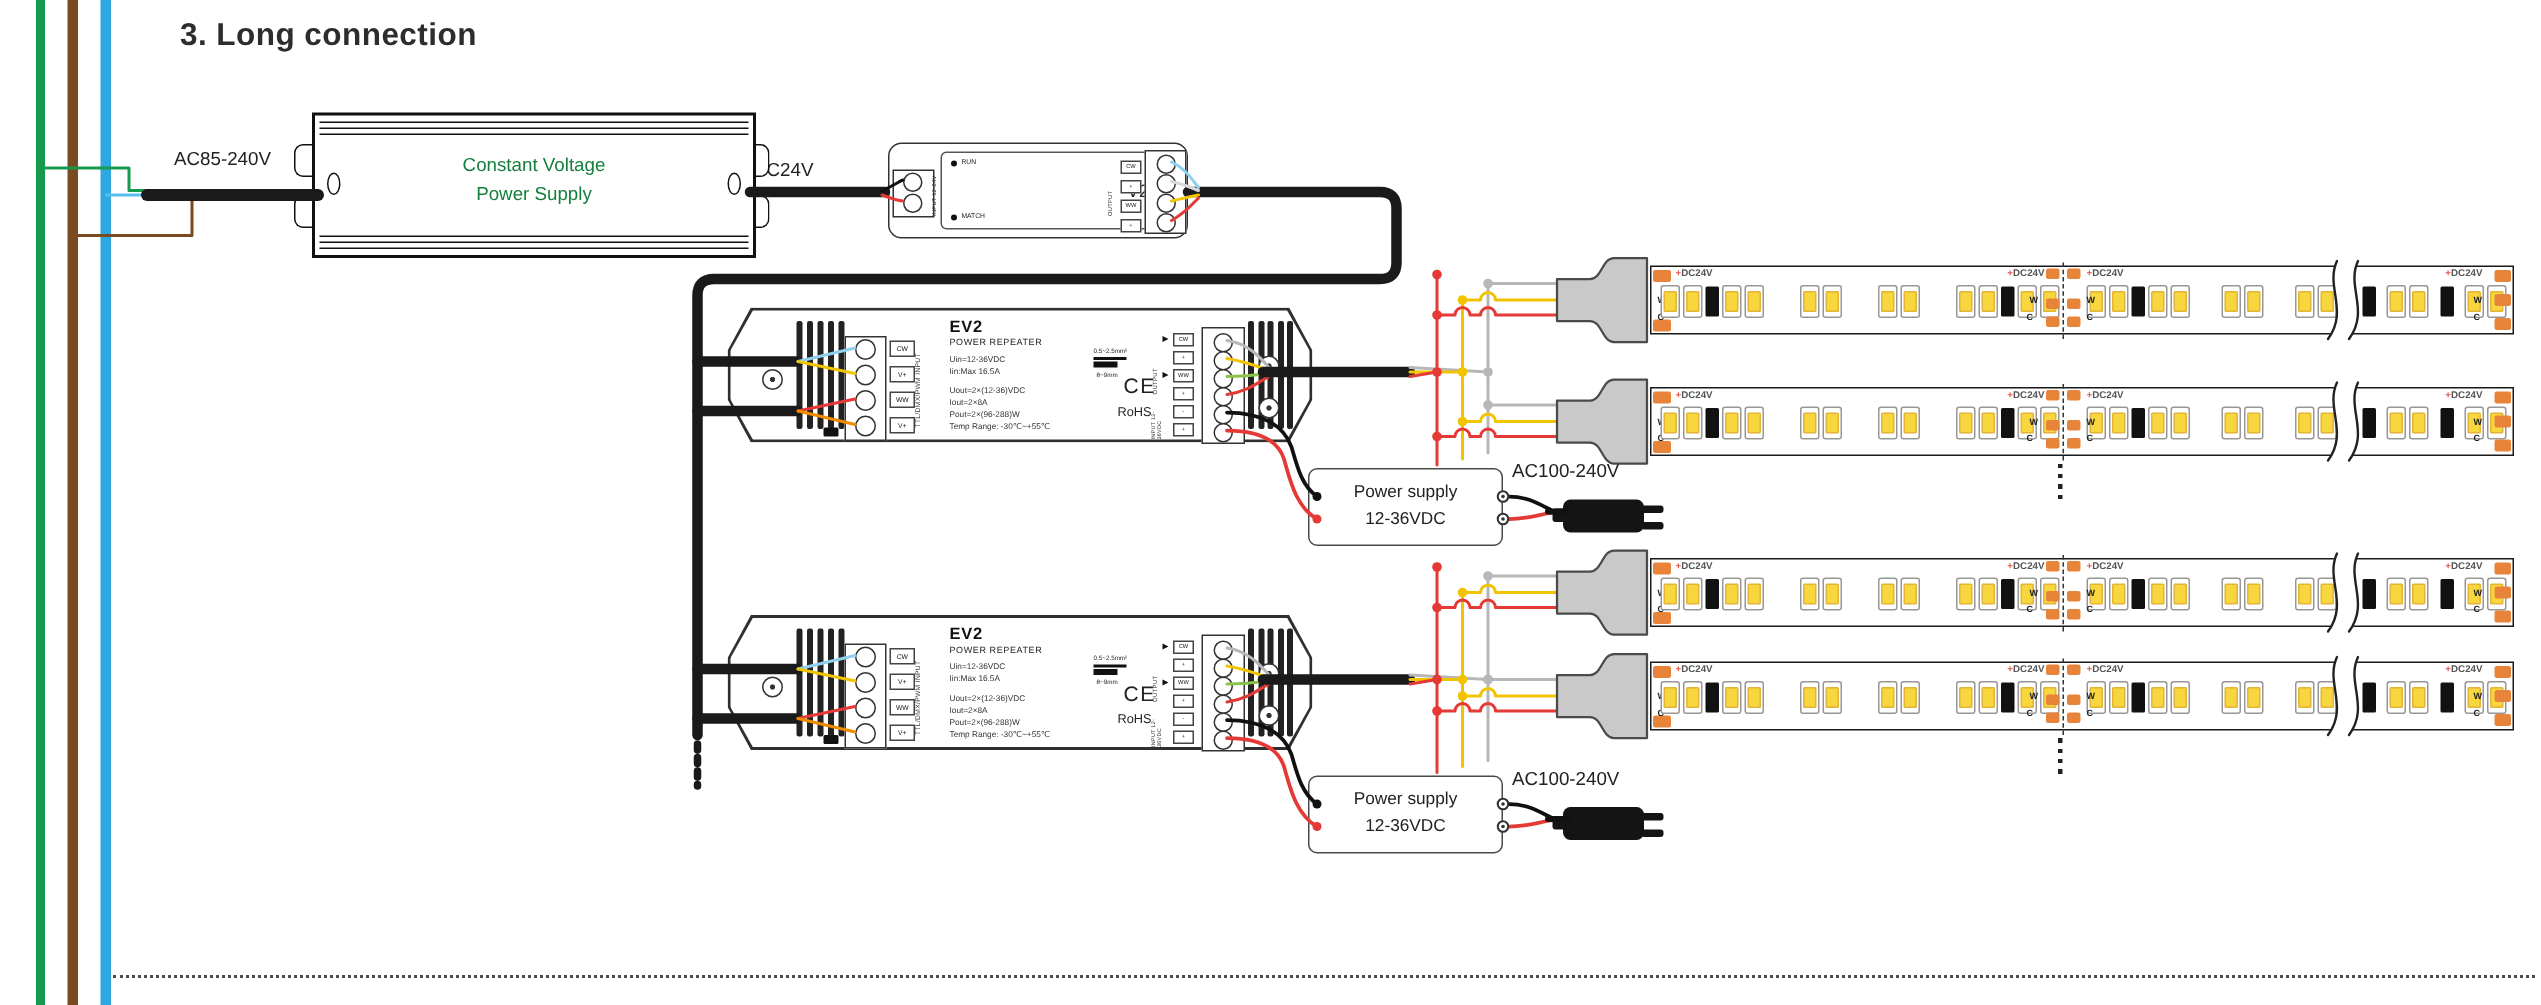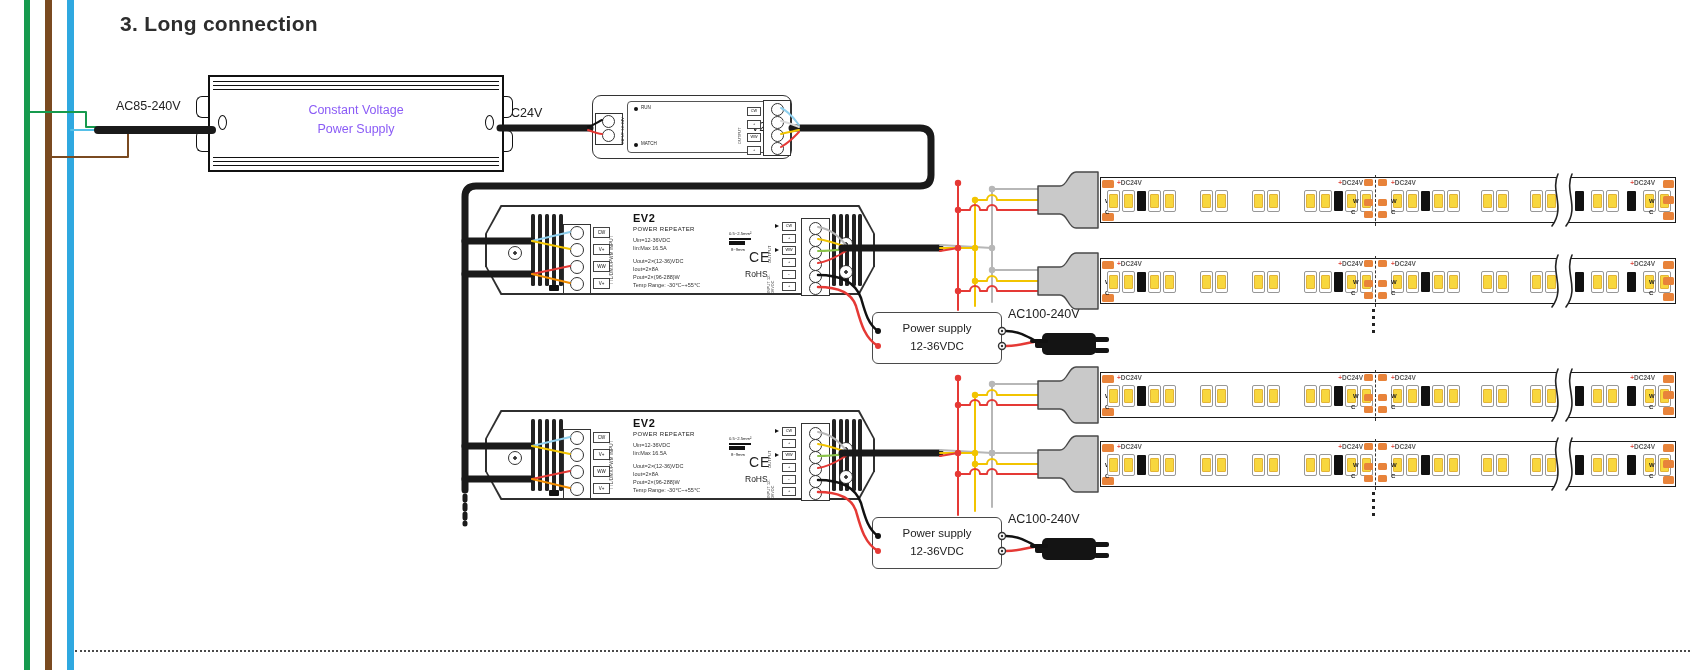--- a/index.html
+++ b/index.html
@@ -4,21 +4,21 @@
 <style>
   html,body{margin:0;padding:0;background:#fff;font-family:"Liberation Sans","DejaVu Sans",sans-serif;}
   .canvas{position:relative;width:1694px;height:670px;background:#fff;overflow:hidden;}
   .abs,.ph{position:absolute;}
   .bus{position:absolute;top:0;height:670px;}
   .title{position:absolute;left:120px;top:12px;font-size:21px;font-weight:600;color:#2d2d2d;letter-spacing:.3px;}
   .biglbl{position:absolute;font-size:12.5px;color:#222;font-weight:500;}
   
   .psu{position:absolute;left:208px;top:75px;width:292px;height:93px;background:#fff;border:2px solid #111;}
   .psu .ridge{position:absolute;left:3px;right:3px;height:0;border-top:1.5px solid #111;}
-  .psu .ptxt{position:absolute;left:0;width:100%;text-align:center;font-size:12.5px;color:#8b5cf6;}
+  .psu .ptxt{position:absolute;left:0;width:100%;text-align:center;font-size:12.5px;color:#15803d;}
   .ear{position:absolute;width:13px;height:20px;border:1.5px solid #111;background:#fff;}
   .earl{border-radius:6px 0 0 6px;border-right:none;}
   .earr{border-radius:0 6px 6px 0;border-left:none;}
   .hole{position:absolute;width:7px;height:13px;border:1.2px solid #111;border-radius:50%;background:#fff;}
   
   .v2{position:absolute;left:592px;top:95px;width:198px;height:62px;border:1.5px solid #333;border-radius:9px;background:#fff;}
   .v2 .panel{position:absolute;left:34px;top:5px;width:138px;height:50px;border:1px solid #555;border-radius:4px;}
   .v2 .name{position:absolute;left:0;top:18px;width:100%;text-align:right;font-size:12px;color:#222;}
   .tblk{position:absolute;border:1.2px solid #333;background:#fff;}
   .tc{position:absolute;border:1.3px solid #333;border-radius:50%;background:#fff;}

